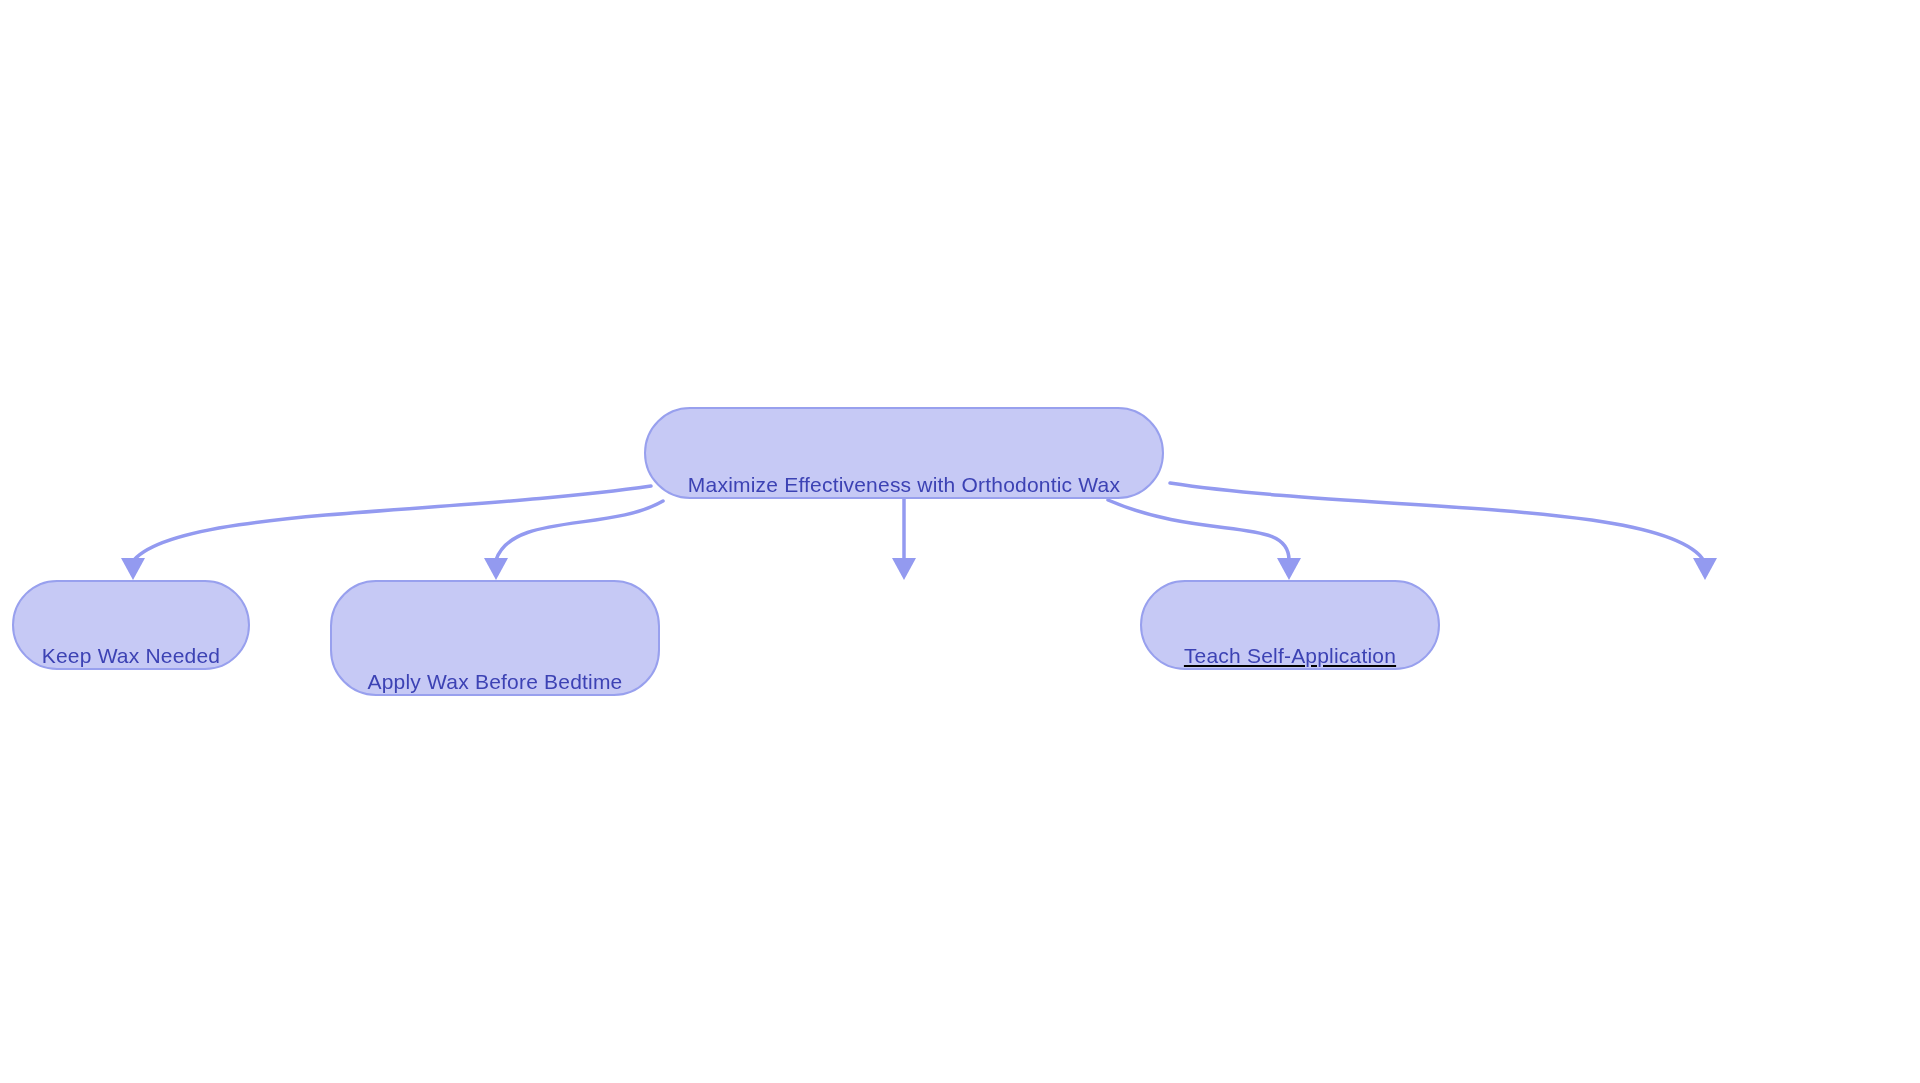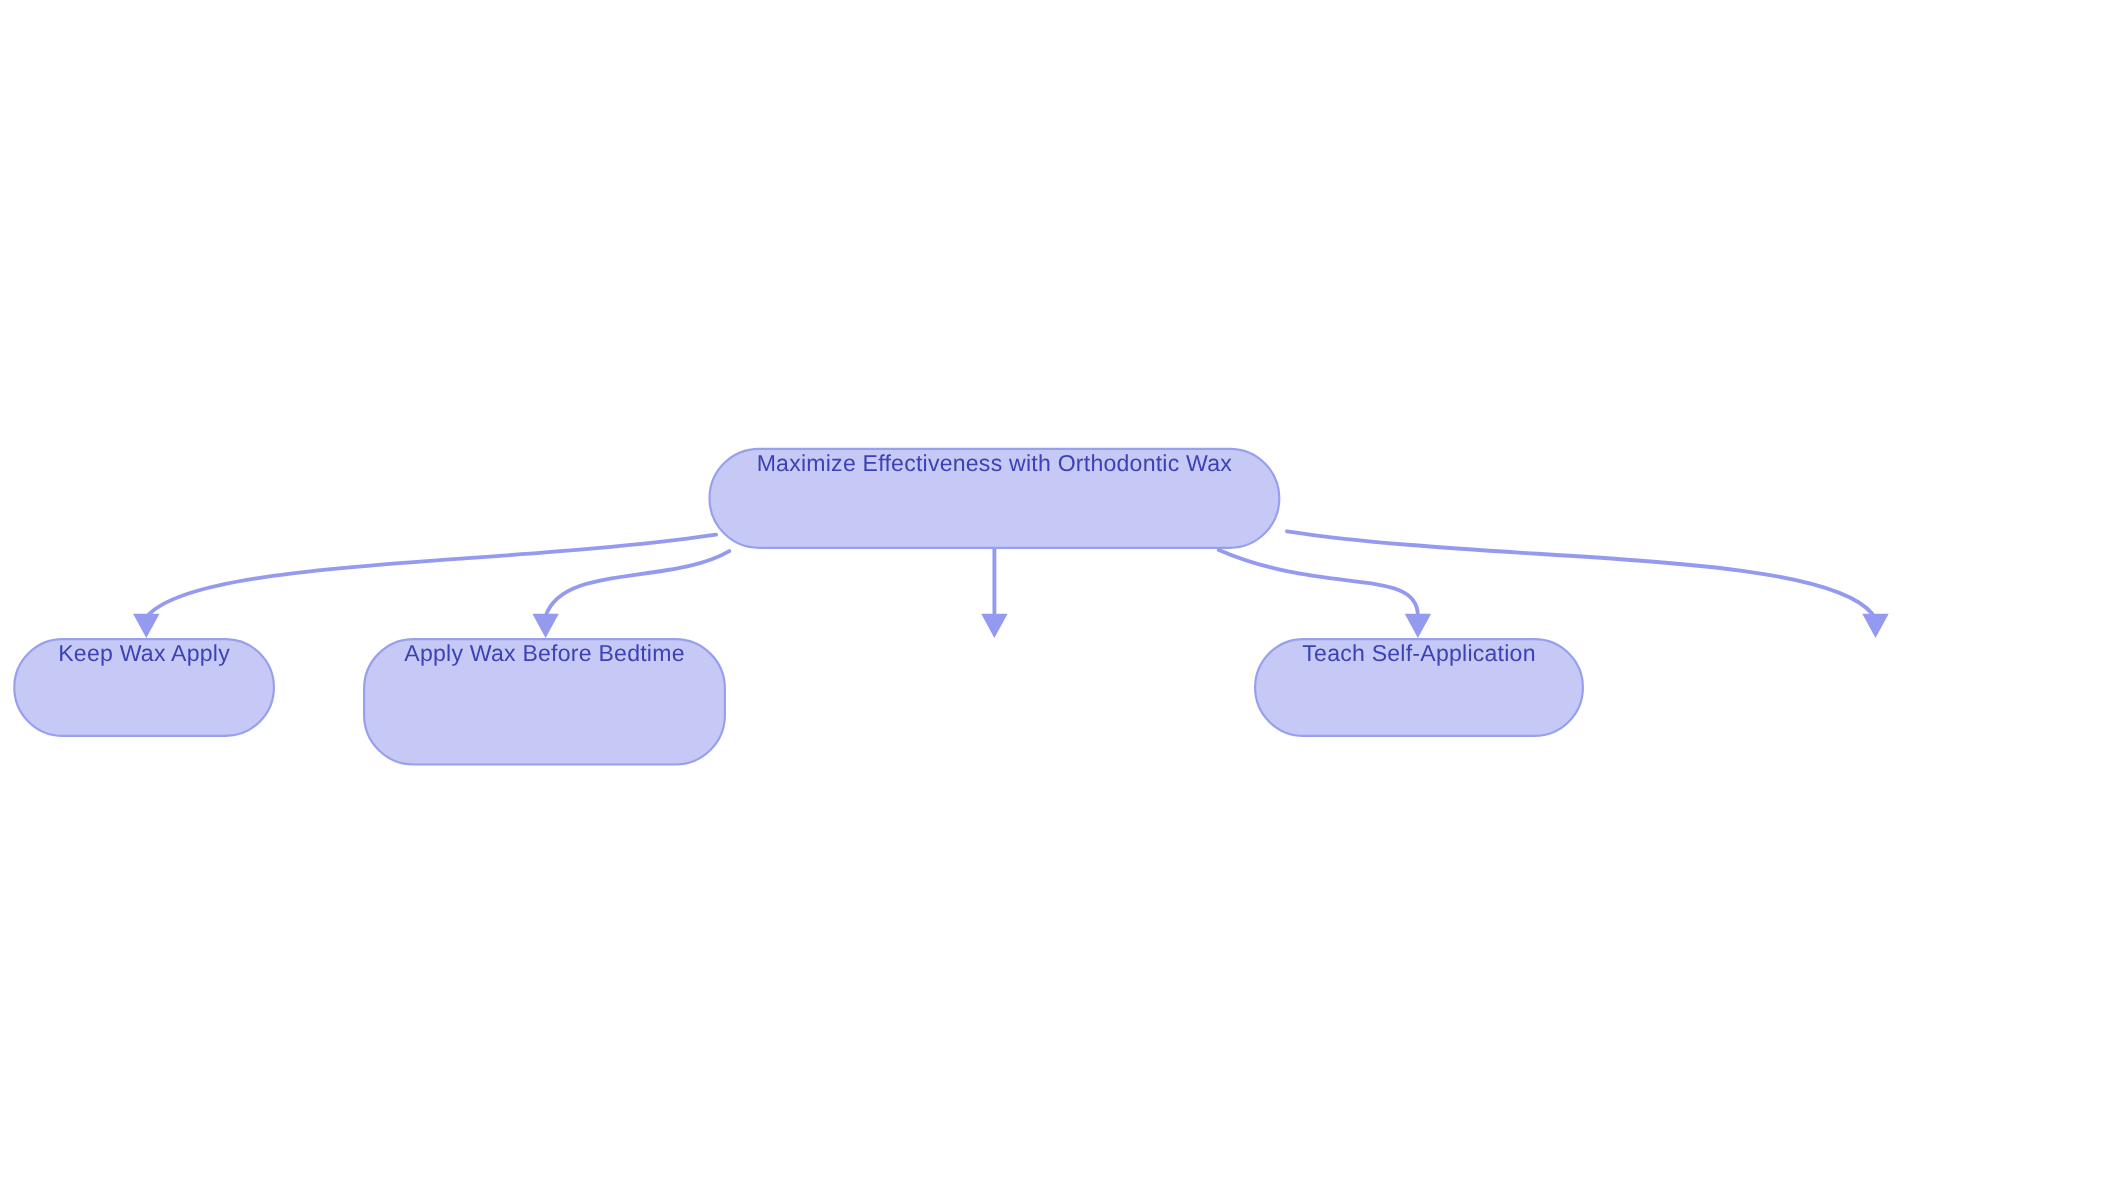--- a/index.html
+++ b/index.html
@@ -33,21 +33,21 @@
     fill: var(--edge);
     stroke: none;
   }
   .node {
     position: absolute;
     box-sizing: border-box;
     background: var(--node-fill);
     border: 2px solid var(--node-border);
     border-radius: 46px;
     display: flex;
-    align-items: flex-start;
+    align-items: flex-end;
     justify-content: center;
     text-align: center;
   }
   .node-label {
     color: var(--node-text);
     font-size: 21px;
     line-height: 1.2;
     letter-spacing: 0.2px;
     white-space: nowrap;
   }
@@ -70,26 +70,26 @@
     <path class="arrowhead" d="M 892,558 L 916,558 L 904,580 Z"></path>
     <path class="arrowhead" d="M 1277,558 L 1301,558 L 1289,580 Z"></path>
     <path class="arrowhead" d="M 1693,558 L 1717,558 L 1705,580 Z"></path>
   </svg>
 
   <div class="node" style="left:644px; top:407px; width:520px; height:92px;">
     <span class="node-label">Maximize Effectiveness with Orthodontic Wax</span>
   </div>
 
   <div class="node" style="left:12px; top:580px; width:238px; height:90px;">
-    <span class="node-label">Keep Wax Apply</span>
+    <span class="node-label">Keep Wax Needed</span>
   </div>
 
   <div class="node" style="left:330px; top:580px; width:330px; height:116px;">
     <span class="node-label">Apply Wax Before Bedtime</span>
   </div>
 
 
-  <div class="node" style="left:1140px; top:580px; width:300px; height:90px;">
+  <div class="node" style="left:1140px; top:580px; width:300px; height:90px;text-decoration:underline;">
     <span class="node-label">Teach Self-Application</span>
   </div>
 
 
 </div>
 
 </body></html>

